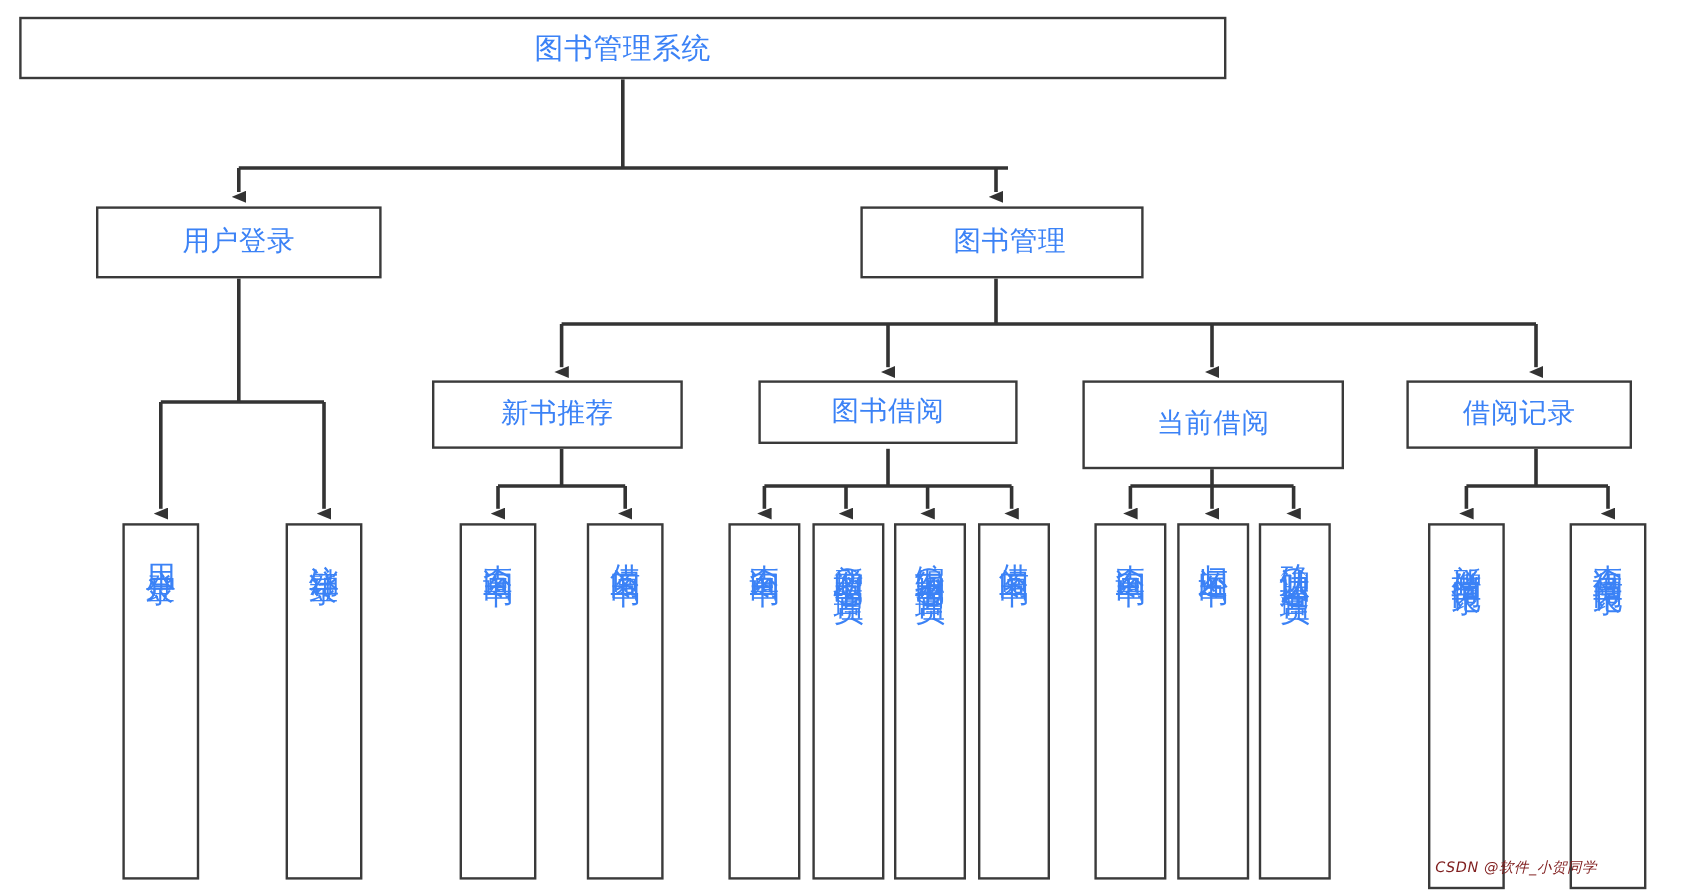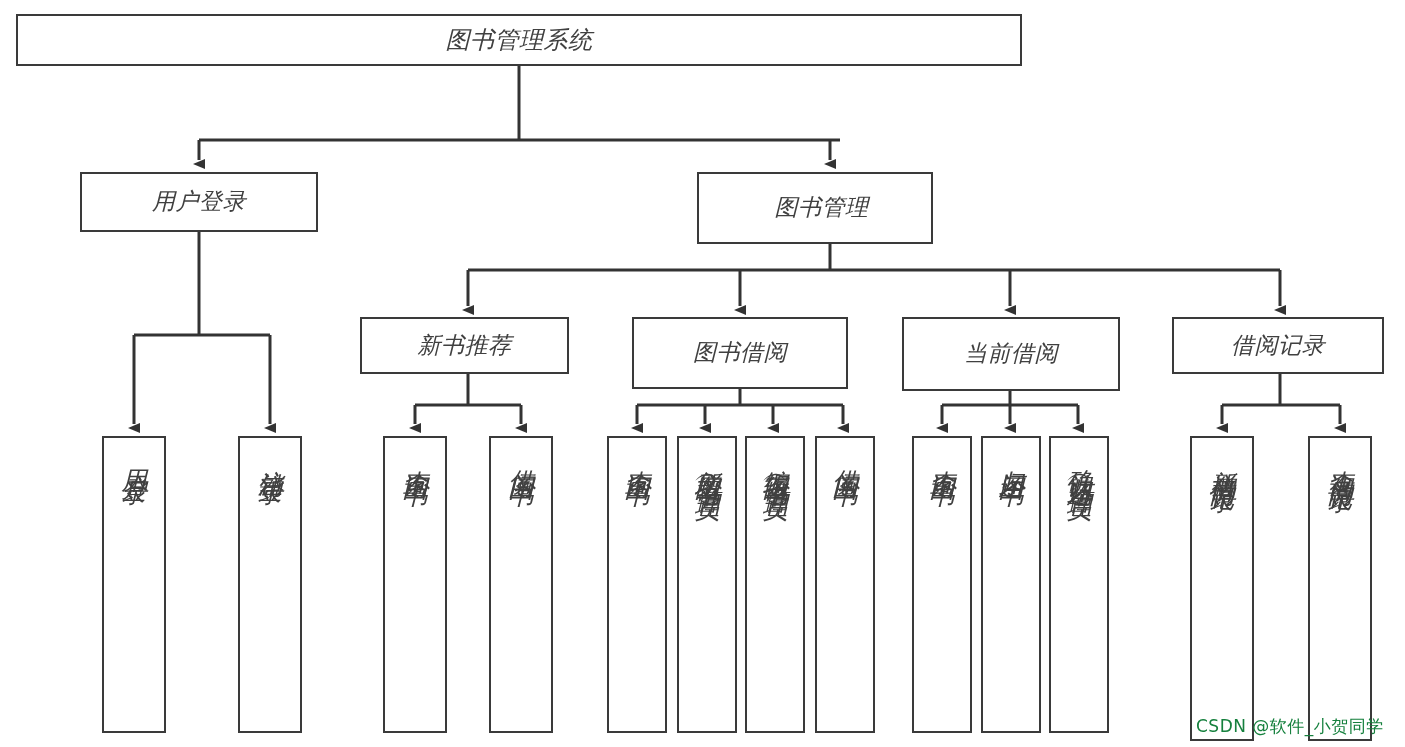--- a/index.html
+++ b/index.html
@@ -31,26 +31,25 @@
     position: absolute;
     box-sizing: border-box;
     background: #ffffff;
     border: 2px solid #3a3a3a;
     display: flex;
     align-items: center;
     justify-content: center;
     z-index: 2;
   }
   .node .label {
-    color: #404040;
+    color: #3b82f6;
     text-align: center;
     line-height: 1.18;
     letter-spacing: 0.5px;
     white-space: nowrap;
-    font-style: italic;
   }
   
   .node.horiz .label {
     font-size: 23px;
   }
   .node.root .label {
     font-size: 24px;
   }
   
   .node.vert {
@@ -60,26 +59,27 @@
   .node.vert .label {
     writing-mode: vertical-rl;
     text-orientation: upright;
     font-size: 25px;
     line-height: 1;
     letter-spacing: 4px;
     white-space: nowrap;
   }
   .watermark {
     position: absolute;
-    font-size: 17px;
-    color: #15803d;
+    font-size: 12px;
+    color: #7f1d1d;
     letter-spacing: 0.5px;
     white-space: nowrap;
     z-index: 5;
     font-family: "DejaVu Sans", "Liberation Sans", sans-serif;
+    font-style: italic;
   }
 </style>
 </head>
 <body>
 
 <div id="canvas">
 
   <svg id="edges" viewBox="0 0 1405 747" width="1405" height="747" xmlns="http://www.w3.org/2000/svg">
     <defs>
       <marker id="arrow" markerWidth="10" markerHeight="12" refX="1" refY="6" orient="auto" markerUnits="userSpaceOnUse">
@@ -130,34 +130,34 @@
     </g>
   </svg>
 
   <div class="node horiz root" style="left:16px; top:14px; width:1006px; height:52px;">
     <span class="label">图书管理系统</span>
   </div>
 
   <div class="node horiz" style="left:80px; top:172px; width:238px; height:60px;">
     <span class="label">用户登录</span>
   </div>
-  <div class="node horiz" style="left:697px; top:172px; width:236px; height:72px;padding-left:13px;">
+  <div class="node horiz" style="left:717px; top:172px; width:236px; height:60px;padding-left:13px;">
     <span class="label">图书管理</span>
   </div>
 
   <div class="node horiz" style="left:360px; top:317px; width:209px; height:57px;">
     <span class="label">新书推荐</span>
   </div>
-  <div class="node horiz" style="left:632px; top:317px; width:216px; height:72px;">
+  <div class="node horiz" style="left:632px; top:317px; width:216px; height:53px;">
     <span class="label">图书借阅</span>
   </div>
   <div class="node horiz" style="left:902px; top:317px; width:218px; height:74px;">
     <span class="label">当前借阅</span>
   </div>
-  <div class="node horiz" style="left:1172px; top:317px; width:212px; height:57px;">
+  <div class="node horiz" style="left:1172px; top:317px; width:188px; height:57px;">
     <span class="label">借阅记录</span>
   </div>
 
   <div class="node vert" style="left:102px; top:436px; width:64px; height:297px;">
     <span class="label">用户登录</span>
   </div>
   <div class="node vert" style="left:238px; top:436px; width:64px; height:297px;">
     <span class="label">注销登录</span>
   </div>
 

